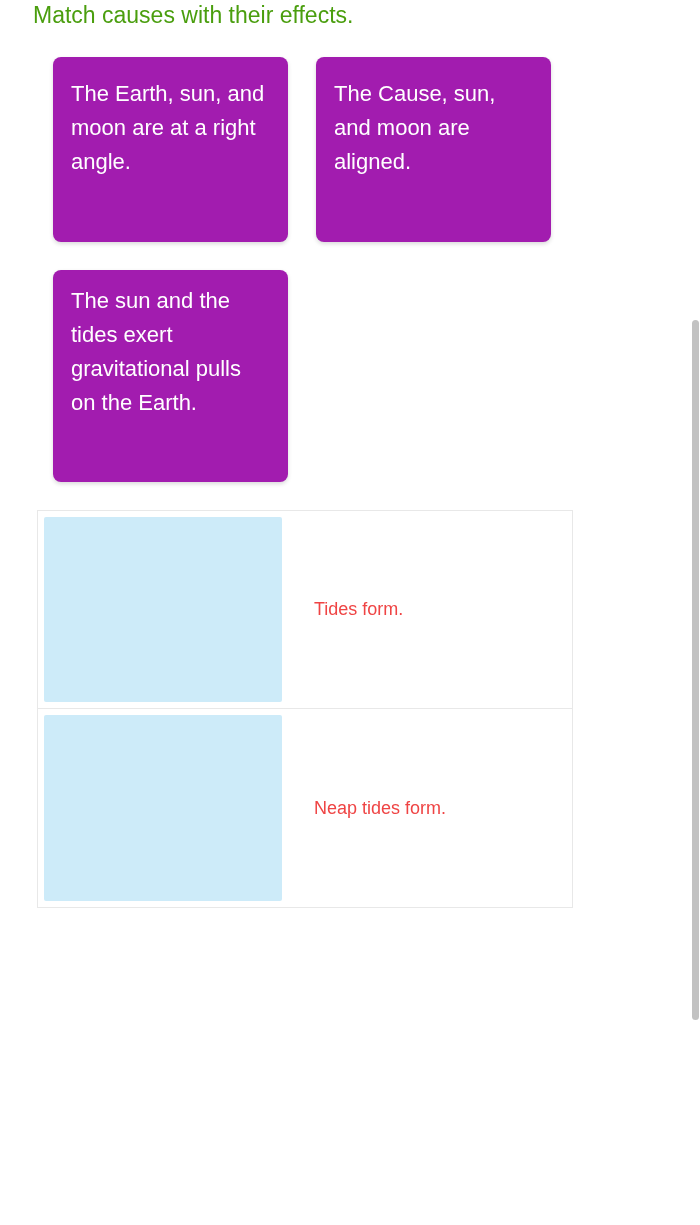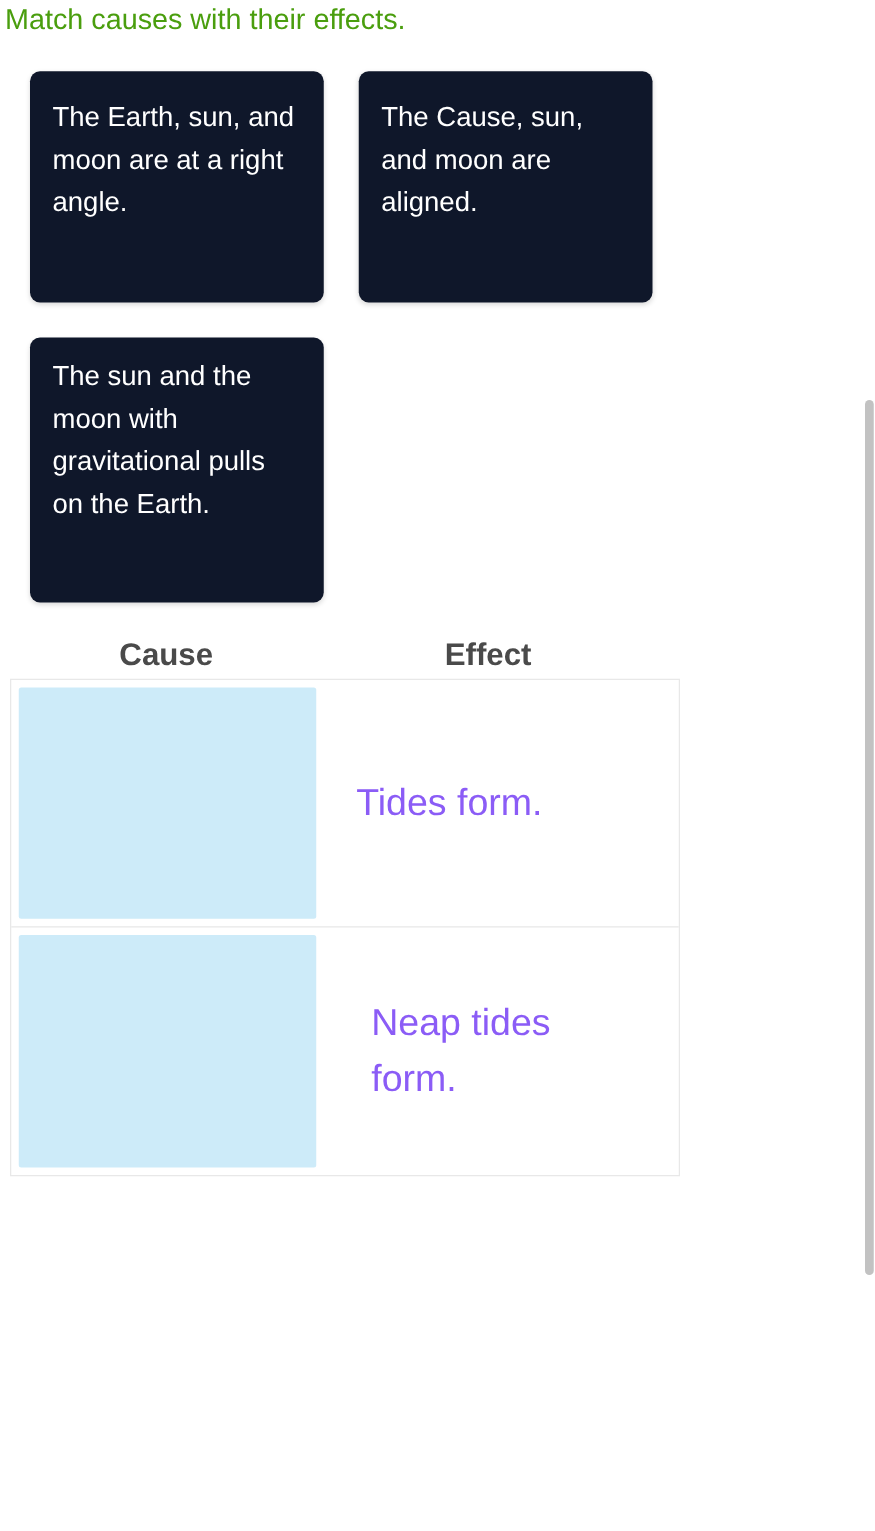--- a/index.html
+++ b/index.html
@@ -9,41 +9,41 @@
   }
   body {
     font-family: Verdana, Geneva, sans-serif;
     background: #ffffff;
     width: 700px;
     height: 1225px;
     overflow: hidden;
     position: relative;
   }
   .container {
-    padding: 0 10px 0 2px;
+    padding: 0 10px 0 31px;
   }
   .instruction {
     color: #4a9e0e;
     font-size: 23px;
     font-weight: 400;
     margin-top: 2px;
     margin-bottom: 20px;
     margin-left: 2px;
   }
   .cards-area {
     display: flex;
     flex-wrap: wrap;
     gap: 28px;
     padding-left: 22px;
     padding-top: 8px;
   }
   .card {
     width: 235px;
     min-height: 185px;
-    background: #0f172a;
+    background: #a21caf;
     color: #ffffff;
     border-radius: 8px;
     padding: 20px 18px;
     font-size: 22px;
     line-height: 1.55;
     box-shadow: 0 2px 4px rgba(0,0,0,0.15);
     cursor: grab;
   }
   .card.tall {
     min-height: 212px;
@@ -73,41 +73,40 @@
     margin-top: 4px;
     width: 536px;
   }
   .row {
     display: flex;
     border-bottom: 1px solid #e8e8e8;
     min-height: 198px;
   }
   .row:last-child {
     border-bottom: none;
-    gap: 12px;
   }
   .dropzone-cell {
     width: 250px;
     padding: 6px;
     display: flex;
     align-items: stretch;
     justify-content: stretch;
   }
   .dropzone {
     background: #cdebf9;
     width: 100%;
     border-radius: 2px;
   }
   .effect-cell {
     flex: 1;
     padding: 20px 26px;
     display: flex;
     align-items: center;
-    font-size: 30px;
-    color: #8b5cf6;
+    font-size: 18px;
+    color: #ef4444;
     line-height: 1.5;
   }
   .scrollbar-track {
     position: absolute;
     right: 1px;
     top: 320px;
     width: 7px;
     height: 700px;
     background: transparent;
   }
@@ -120,28 +119,24 @@
 </style>
 </head>
 <body>
 
 <div class="container">
   <div class="instruction">Match causes with their effects.</div>
 
   <div class="cards-area">
     <div class="card">The Earth, sun, and moon are at a right angle.</div>
     <div class="card">The Cause, sun, and moon are aligned.</div>
-    <div class="card tall">The sun and the moon with gravitational pulls on the Earth.</div>
+    <div class="card tall">The sun and the tides exert gravitational pulls on the Earth.</div>
   </div>
 
   <div class="table-area">
-    <div class="headers">
-      <div class="header cause">Cause</div>
-      <div class="header effect">Effect</div>
-    </div>
     <div class="table">
       <div class="row">
         <div class="dropzone-cell">
           <div class="dropzone"></div>
         </div>
         <div class="effect-cell">Tides form.</div>
       </div>
       <div class="row">
         <div class="dropzone-cell">
           <div class="dropzone"></div>

